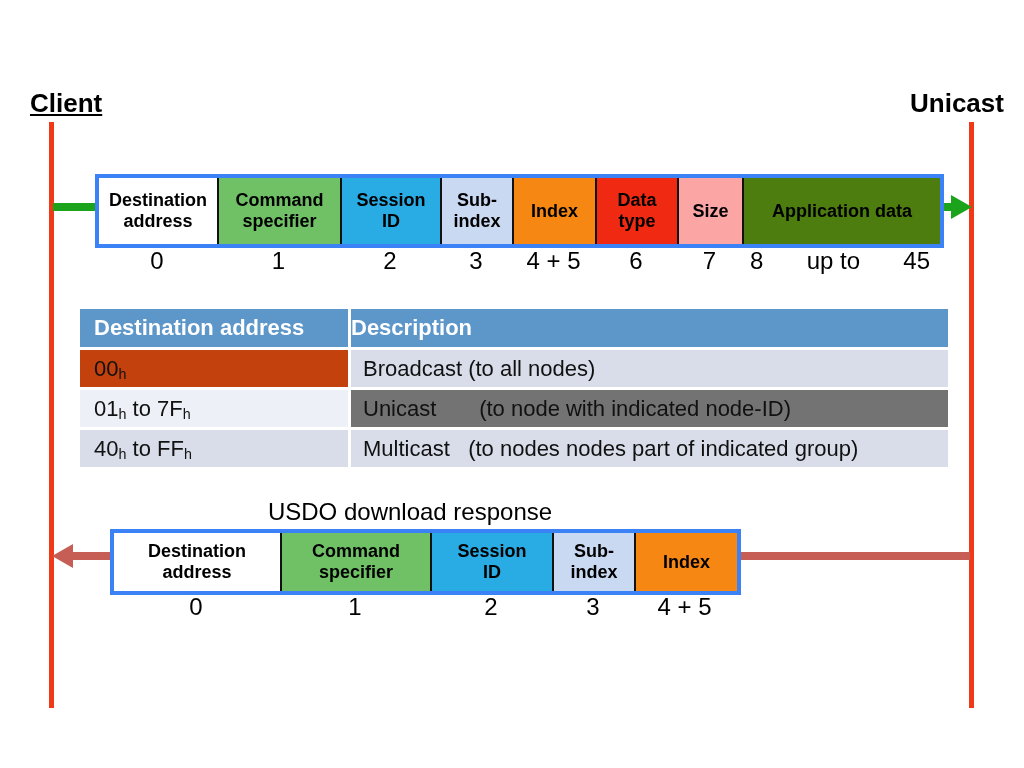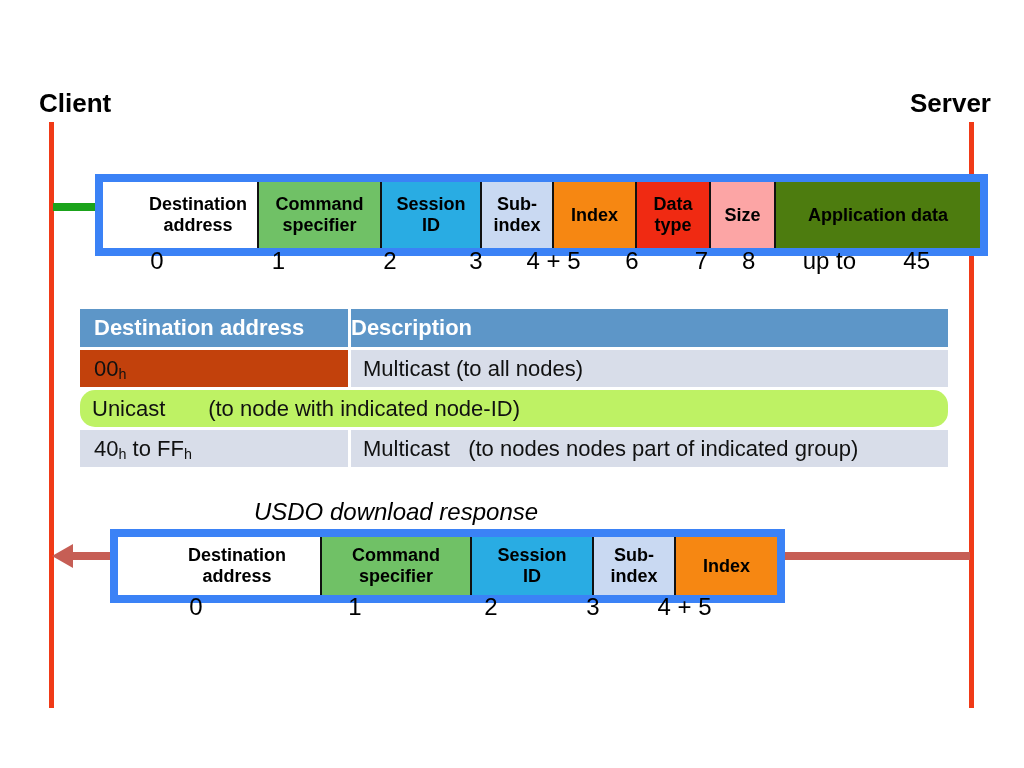--- a/index.html
+++ b/index.html
@@ -3,31 +3,31 @@
 <meta charset="utf-8">
 <style>
   html,body{margin:0;padding:0;background:#ffffff;}
   .canvas{
     position:relative;width:1024px;height:768px;background:#ffffff;
     font-family:"Liberation Sans", sans-serif;color:#111;overflow:hidden;
   }
   .endpoint-label{position:absolute;font-size:26px;font-weight:bold;color:#000;}
   .lifeline{position:absolute;width:5px;}
   .section-title{position:absolute;font-size:24px;text-align:center;color:#000;}
-  .frame{position:absolute;display:flex;border:8px solid #3b82f6;box-sizing:content-box;padding-left:36px;}
+  .frame{position:absolute;display:flex;border:4px solid #3b82f6;box-sizing:content-box;}
   .cell{display:flex;align-items:center;justify-content:center;text-align:center;
         border-right:2px solid #111;box-sizing:border-box;}
   .cell:last-child{border-right:none;}
   .cell-label{font-size:18px;font-weight:bold;line-height:1.15;white-space:pre-line;color:#000;}
   .num-row{position:absolute;display:flex;padding:0 2px;}
   .ncell{display:flex;align-items:center;justify-content:center;font-size:24px;color:#000;box-sizing:border-box;}
   .ncell.spread{justify-content:space-between;padding:0 8px;}
   
   .rq0{width:120px}.rq1{width:123px}.rq2{width:100px}.rq3{width:72px}
-  .rq4{width:83px}.rq5{width:74px}.rq6{width:65px}.rq7{flex:1}
+  .rq4{width:83px}.rq5{width:82px}.rq6{width:65px}.rq7{flex:1}
   
   .rp0{width:168px}.rp1{width:150px}.rp2{width:122px}.rp3{width:82px}.rp4{flex:1}
   .shaft{position:absolute;height:8px;}
   .arrow-head{position:absolute;width:21px;height:24px;}
   .head-right{clip-path:polygon(0 0,100% 50%,0 100%);}
   .head-left{clip-path:polygon(100% 0,0 50%,100% 100%);}
   
   .addr-table{position:absolute;left:80px;top:309px;width:868px;}
   .tbl-row{display:flex;gap:3px;}
   .tbl-header{height:38px;}
@@ -40,22 +40,22 @@
   .tc.c2.center{text-align:left;}
   .tc.c2.left{padding-left:12px;white-space:pre;}
   .subscript{font-size:0.65em;vertical-align:-0.22em;}
   .footer-note{position:absolute;font-size:24px;font-weight:bold;text-align:center;color:#000;}
 </style>
 </head>
 <body>
 
 <div class="canvas">
 
-  <div class="endpoint-label" style="left:39px;top:88px;">Client</div>
-  <div class="endpoint-label" style="left:910px;top:88px;">Server</div>
+  <div class="endpoint-label" style="left:30px;top:88px;text-decoration:underline;">Client</div>
+  <div class="endpoint-label" style="left:910px;top:88px;">Unicast</div>
 
   <div class="lifeline" style="left: 49px; top: 122px; height: 586px; background: rgb(240, 58, 23);"></div>
   <div class="lifeline" style="left: 969px; top: 122px; height: 586px; background: rgb(240, 58, 23);"></div>
 
 
   <div class="shaft" style="left: 53px; top: 203px; width: 42px; background: rgb(27, 163, 27);"></div>
   <div class="shaft" style="left: 940px; top: 203px; width: 16px; background: rgb(27, 163, 27);"></div>
   <div class="arrow-head head-right" style="left: 951px; top: 195px; background: rgb(27, 163, 27);"></div>
 
   <div class="frame" style="left:95px;top:174px;width:841px;height:66px;">
@@ -105,32 +105,33 @@
     </div>
   </div>
 
   <div class="addr-table">
     <div class="tbl-row tbl-header">
       <div class="tc c1" style="background: rgb(93, 150, 200);">Destination address</div>
       <div class="tc c2 center" style="background: rgb(93, 150, 200);">Description</div>
     </div>
     <div class="tbl-row tbl-data">
       <div class="tc c1" style="background: #c2410c;"><span>00</span><span class="subscript">h</span></div>
-      <div class="tc c2 left" style="background: rgb(216, 221, 233);">Multicast (to all nodes)</div>
+      <div class="tc c2 left" style="background: rgb(216, 221, 233);">Broadcast (to all nodes)</div>
     </div>
     <div class="tbl-row tbl-data">
-      <div class="tc c2 left" style="background: #bef264; border-radius: 15px;">Unicast       (to node with indicated node-ID)</div>
+      <div class="tc c1" style="background: rgb(237, 240, 246);"><span>01</span><span class="subscript">h</span><span> to 7F</span><span class="subscript">h</span></div>
+      <div class="tc c2 left" style="background: #737373;">Unicast       (to node with indicated node-ID)</div>
     </div>
     <div class="tbl-row tbl-data">
       <div class="tc c1" style="background: rgb(216, 221, 233);"><span>40</span><span class="subscript">h</span><span> to FF</span><span class="subscript">h</span></div>
       <div class="tc c2 left" style="background: rgb(216, 221, 233);">Multicast   (to nodes nodes part of indicated group)</div>
     </div>
   </div>
 
-  <div class="section-title" style="left:96px;top:498px;width:600px;font-style:italic;">USDO download response</div>
+  <div class="section-title" style="left:110px;top:498px;width:600px;">USDO download response</div>
 
   <div class="shaft" style="left: 737px; top: 552px; width: 233px; background: rgb(198, 94, 85);"></div>
   <div class="shaft" style="left: 72px; top: 552px; width: 38px; background: rgb(198, 94, 85);"></div>
   <div class="arrow-head head-left" style="left: 52px; top: 544px; background: rgb(198, 94, 85);"></div>
 
   <div class="frame" style="left:110px;top:529px;width:623px;height:58px;">
     <div class="cell rp0" style="background: rgb(255, 255, 255);">
       <span class="cell-label">Destination
 address</span>
       </div>

